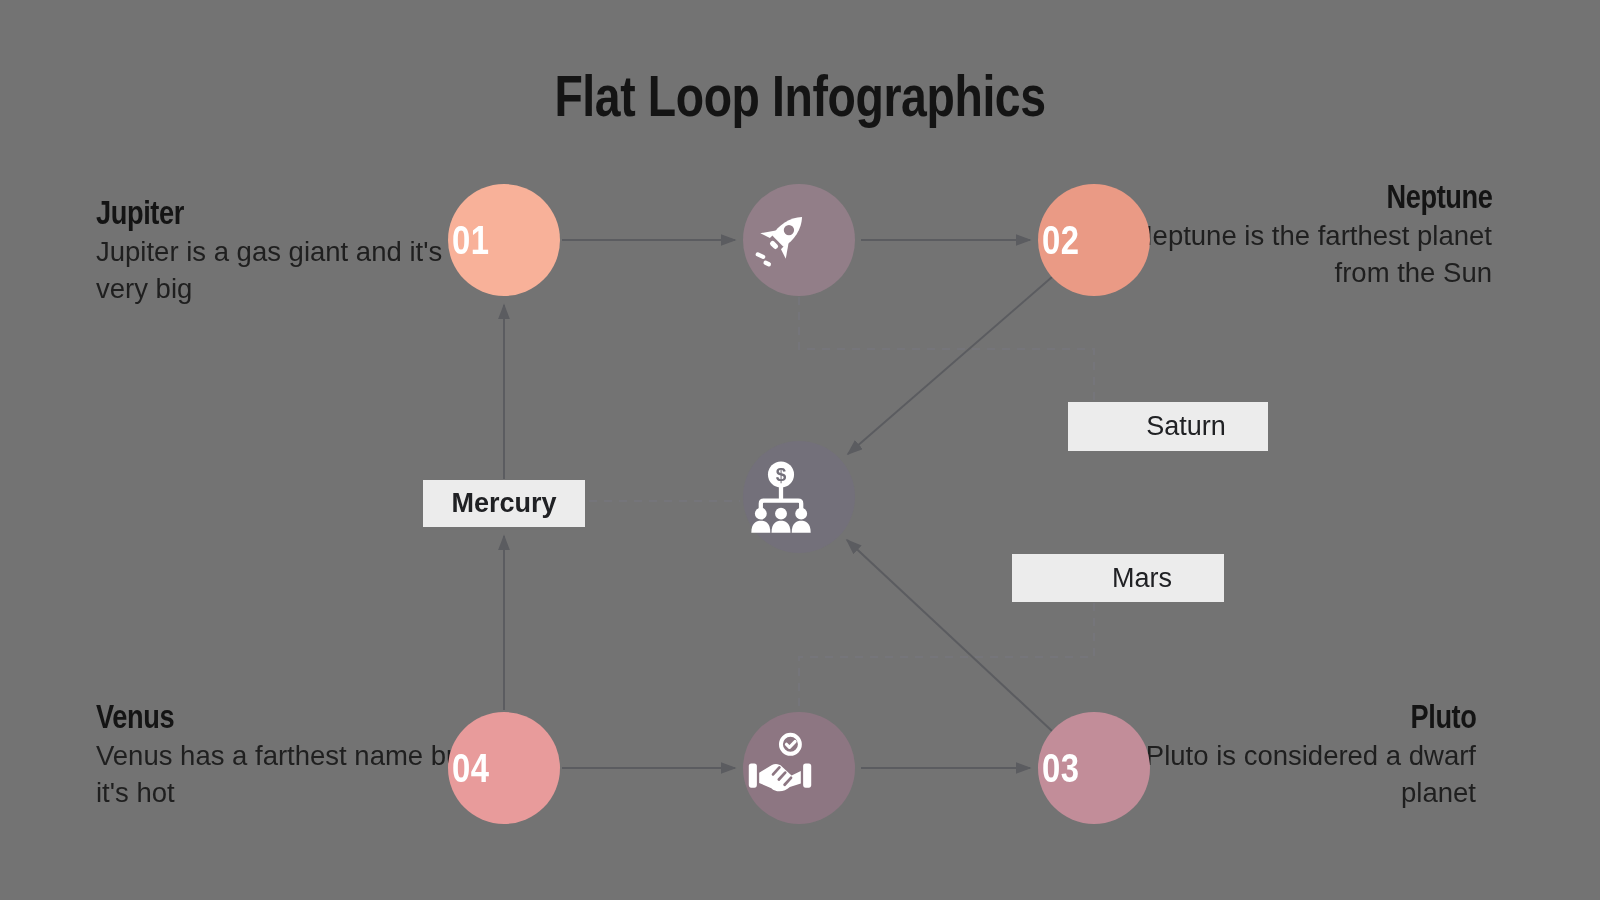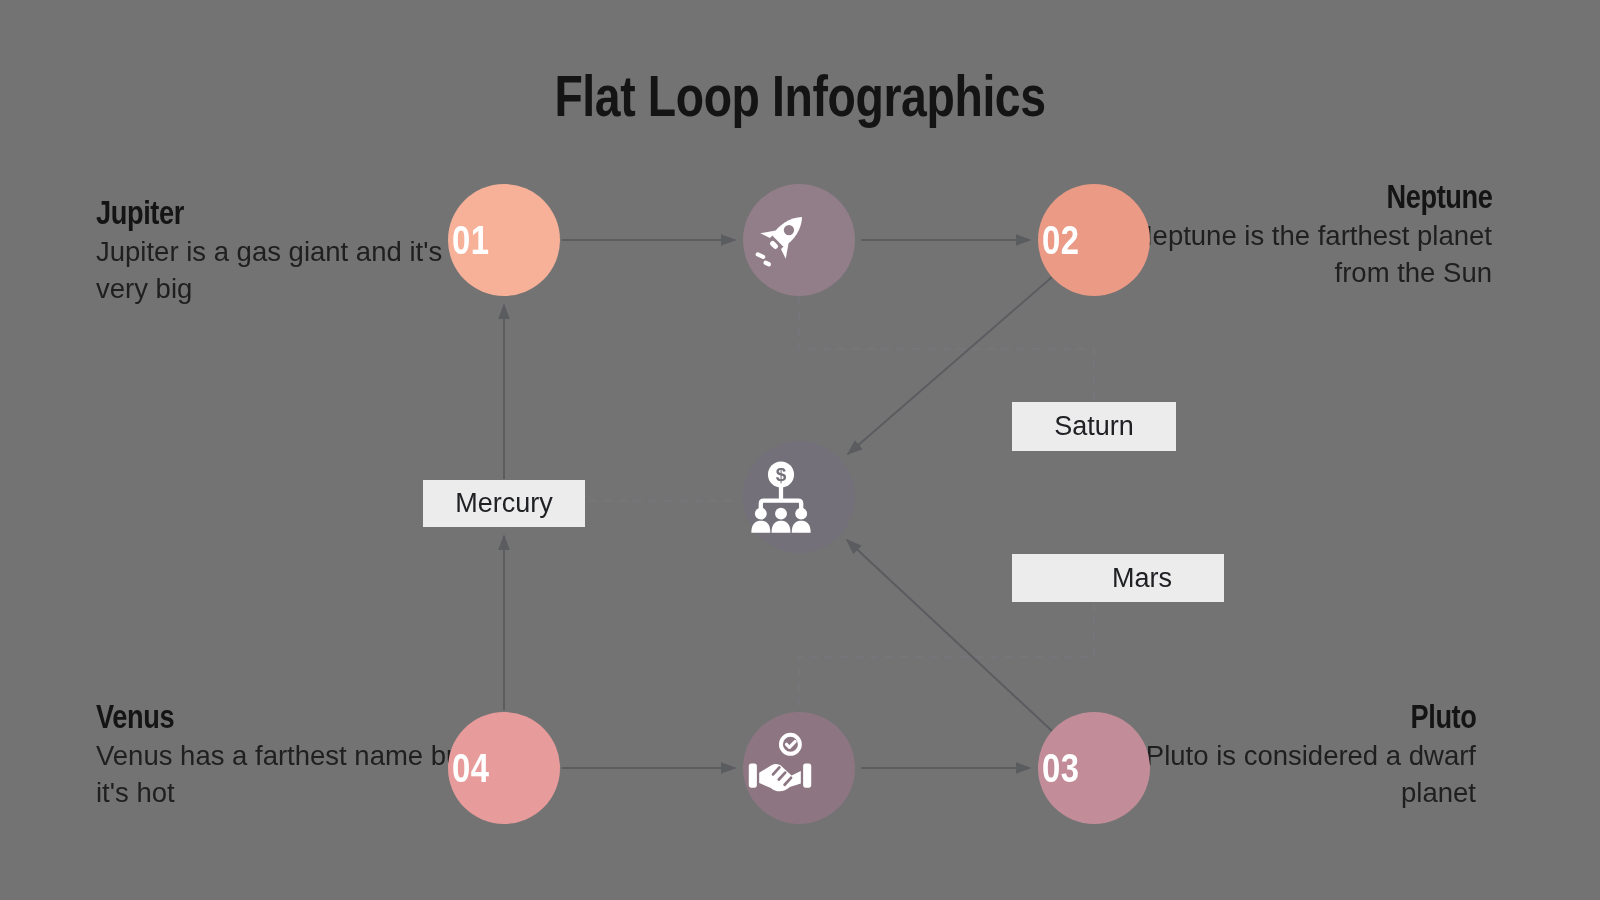--- a/index.html
+++ b/index.html
@@ -120,24 +120,24 @@
       <rect x="52" y="28" width="7" height="21" rx="2.2" fill="#ffffff"></rect>
       <path d="M14 36 L25 29.5 C28 27.8 31.5 28.6 33.6 30.6 L42 38.5 L50 34.5 V45.5 L40.5 48.5 C36 53 28.5 53.5 24.5 49.5 L14 45 Z" fill="#ffffff"></path>
       <g stroke-width="2.4" fill="none" stroke-linecap="round" stroke="#8d7682">
         <path d="M31.5 31.5 L26 37.5" stroke="#8d7682"></path>
         <path d="M36.5 36 L31 42" stroke="#8d7682"></path>
         <path d="M41.5 40.5 L36 46.5" stroke="#8d7682"></path>
       </g>
     </svg>
   </div>
 
-  <div class="tag" style="left: 423px; top: 480px; width: 162px; height: 47px; background-color: rgb(236, 236, 236);">
+  <div class="tag" style="left: 423px; top: 480px; width: 162px; height: 47px; background-color: rgb(236, 236, 236); font-weight: bold;">
     <span>Mercury</span>
   </div>
-  <div class="tag" style="left: 1012px; top: 402px; width: 164px; height: 49px; background-color: rgb(236, 236, 236);">
+  <div class="tag" style="left: 1068px; top: 402px; width: 164px; height: 49px; background-color: rgb(236, 236, 236); padding-left: 36px;">
     <span>Saturn</span>
   </div>
   <div class="tag" style="left: 1012px; top: 554px; width: 164px; height: 48px; background-color: rgb(236, 236, 236); padding-left: 48px;">
     <span>Mars</span>
   </div>
 
   <div class="callout left" style="left:96px;top:192px;">
     <h2><span class="squeeze">Jupiter</span></h2>
     <p>Jupiter is a gas giant and it's very big</p>
   </div>

